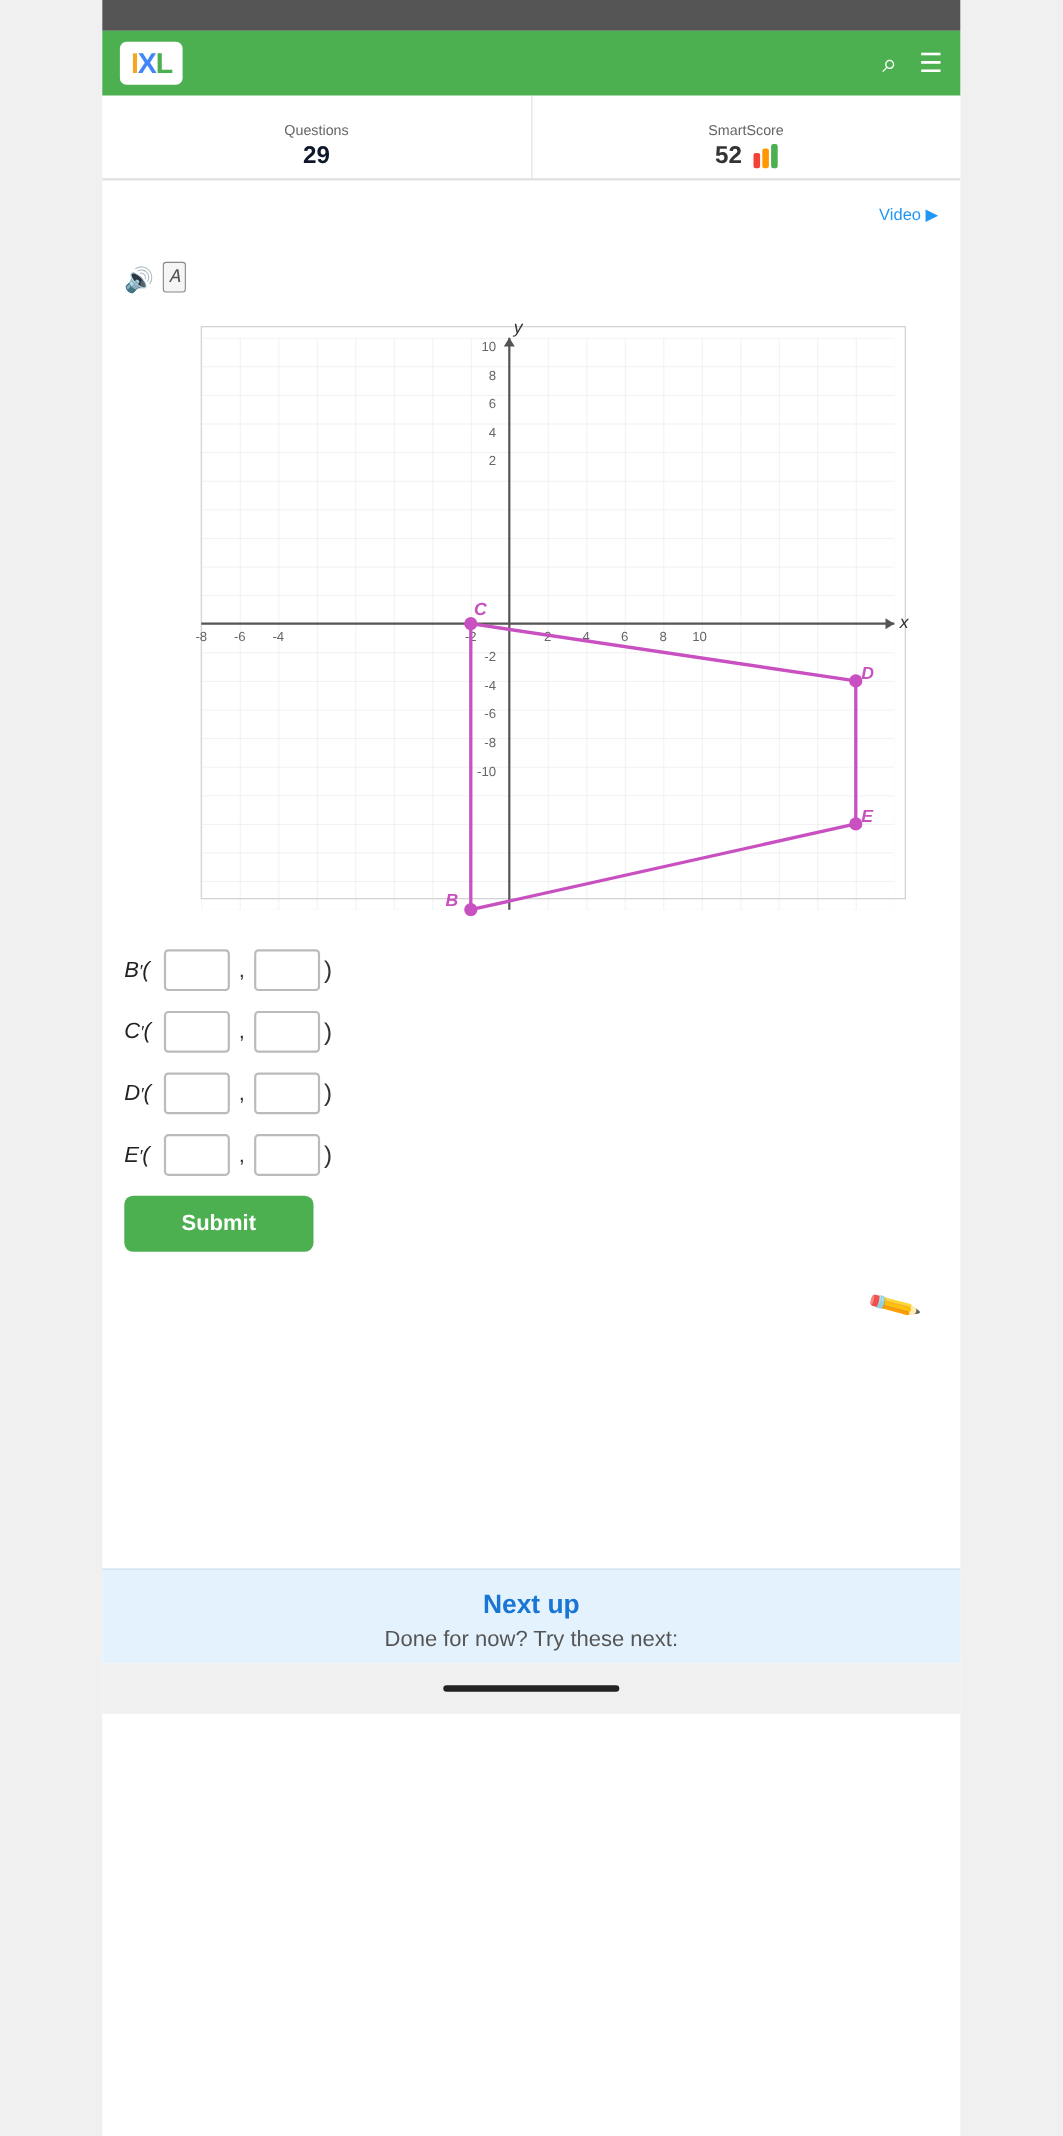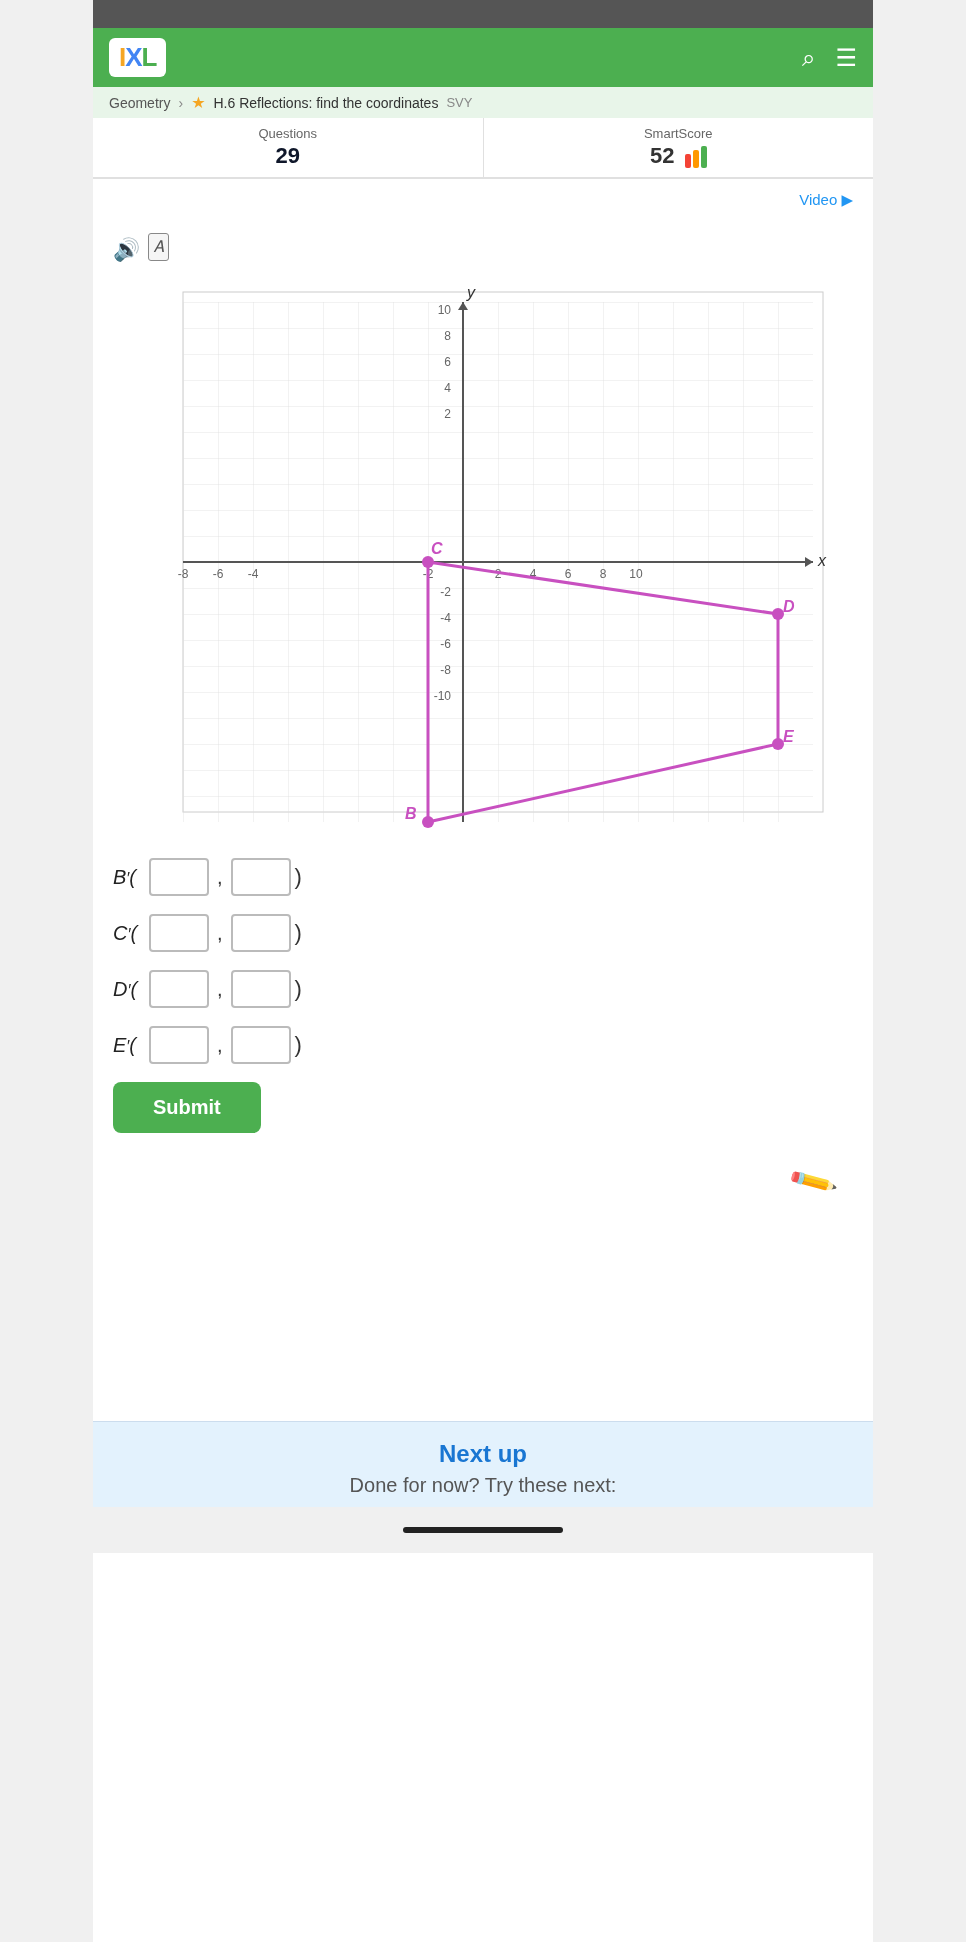--- a/index.html
+++ b/index.html
@@ -78,20 +78,21 @@
       flex: 1;
       text-align: center;
       padding: 8px 4px;
       border-right: 1px solid #e0e0e0;
     }
     .stat-item:last-child { border-right: none; }
     .stat-label {
       font-size: 13px;
       color: #666;
       margin-bottom: 2px;
+      margin-top: 16px;
     }
     .stat-value {
       font-size: 22px;
       font-weight: bold;
     }
     .stat-value.questions { color: #0f172a; }
     .stat-value.time { color: #2196f3; }
     .stat-value.score { color: #333; }
     .score-bars {
       display: inline-flex;
@@ -99,21 +100,21 @@
       align-items: flex-end;
       margin-left: 4px;
       vertical-align: middle;
     }
     .bar1 { width: 6px; height: 14px; background: #f44336; border-radius: 2px; }
     .bar2 { width: 6px; height: 18px; background: #ff9800; border-radius: 2px; }
     .bar3 { width: 6px; height: 22px; background: #4caf50; border-radius: 2px; }
     
     .video-link {
       text-align: right;
-      padding: 12px 20px;
+      padding: 22px 20px;
       color: #2196f3;
       font-size: 15px;
       cursor: pointer;
     }
     
     .question-area {
       padding: 10px 20px 0 20px;
     }
     .question-text {
       display: flex;
@@ -182,21 +183,21 @@
     }
     .comma { font-size: 20px; color: #333; margin: 0 4px; }
     
     .submit-btn {
       background: #4caf50;
       color: white;
       border: none;
       border-radius: 8px;
       font-size: 20px;
       font-weight: bold;
-      padding: 14px 40px;
+      padding: 14px 52px;
       cursor: pointer;
       margin: 10px 20px 20px 20px;
       display: block;
     }
     
     .pencil-area {
       display: flex;
       justify-content: flex-end;
       padding: 10px 40px 20px 0;
     }
@@ -243,27 +244,20 @@
       <span class="logo-i">I</span>
         <span class="logo-x">X</span>
         <span class="logo-l">L</span>
     </div>
     <div class="header-icons">
       <span class="header-icon">⌕</span>
       <span class="header-icon">☰</span>
     </div>
   </div>
 
-  <div class="breadcrumb-bar">
-    <span class="breadcrumb-section">Geometry</span>
-    <span class="chevron">›</span>
-    <span class="breadcrumb-star">★</span>
-    <span class="breadcrumb-title">H.6 Reflections: find the coordinates</span>
-    <span class="breadcrumb-code">SVY</span>
-  </div>
 
   <div class="stats-bar">
     <div class="stat-item">
       <div class="stat-label">Questions</div>
       <div class="stat-value questions">29</div>
     </div>
     <div class="stat-item">
       <div class="stat-label">SmartScore</div>
       <div class="stat-value score">
         <span>52</span>

